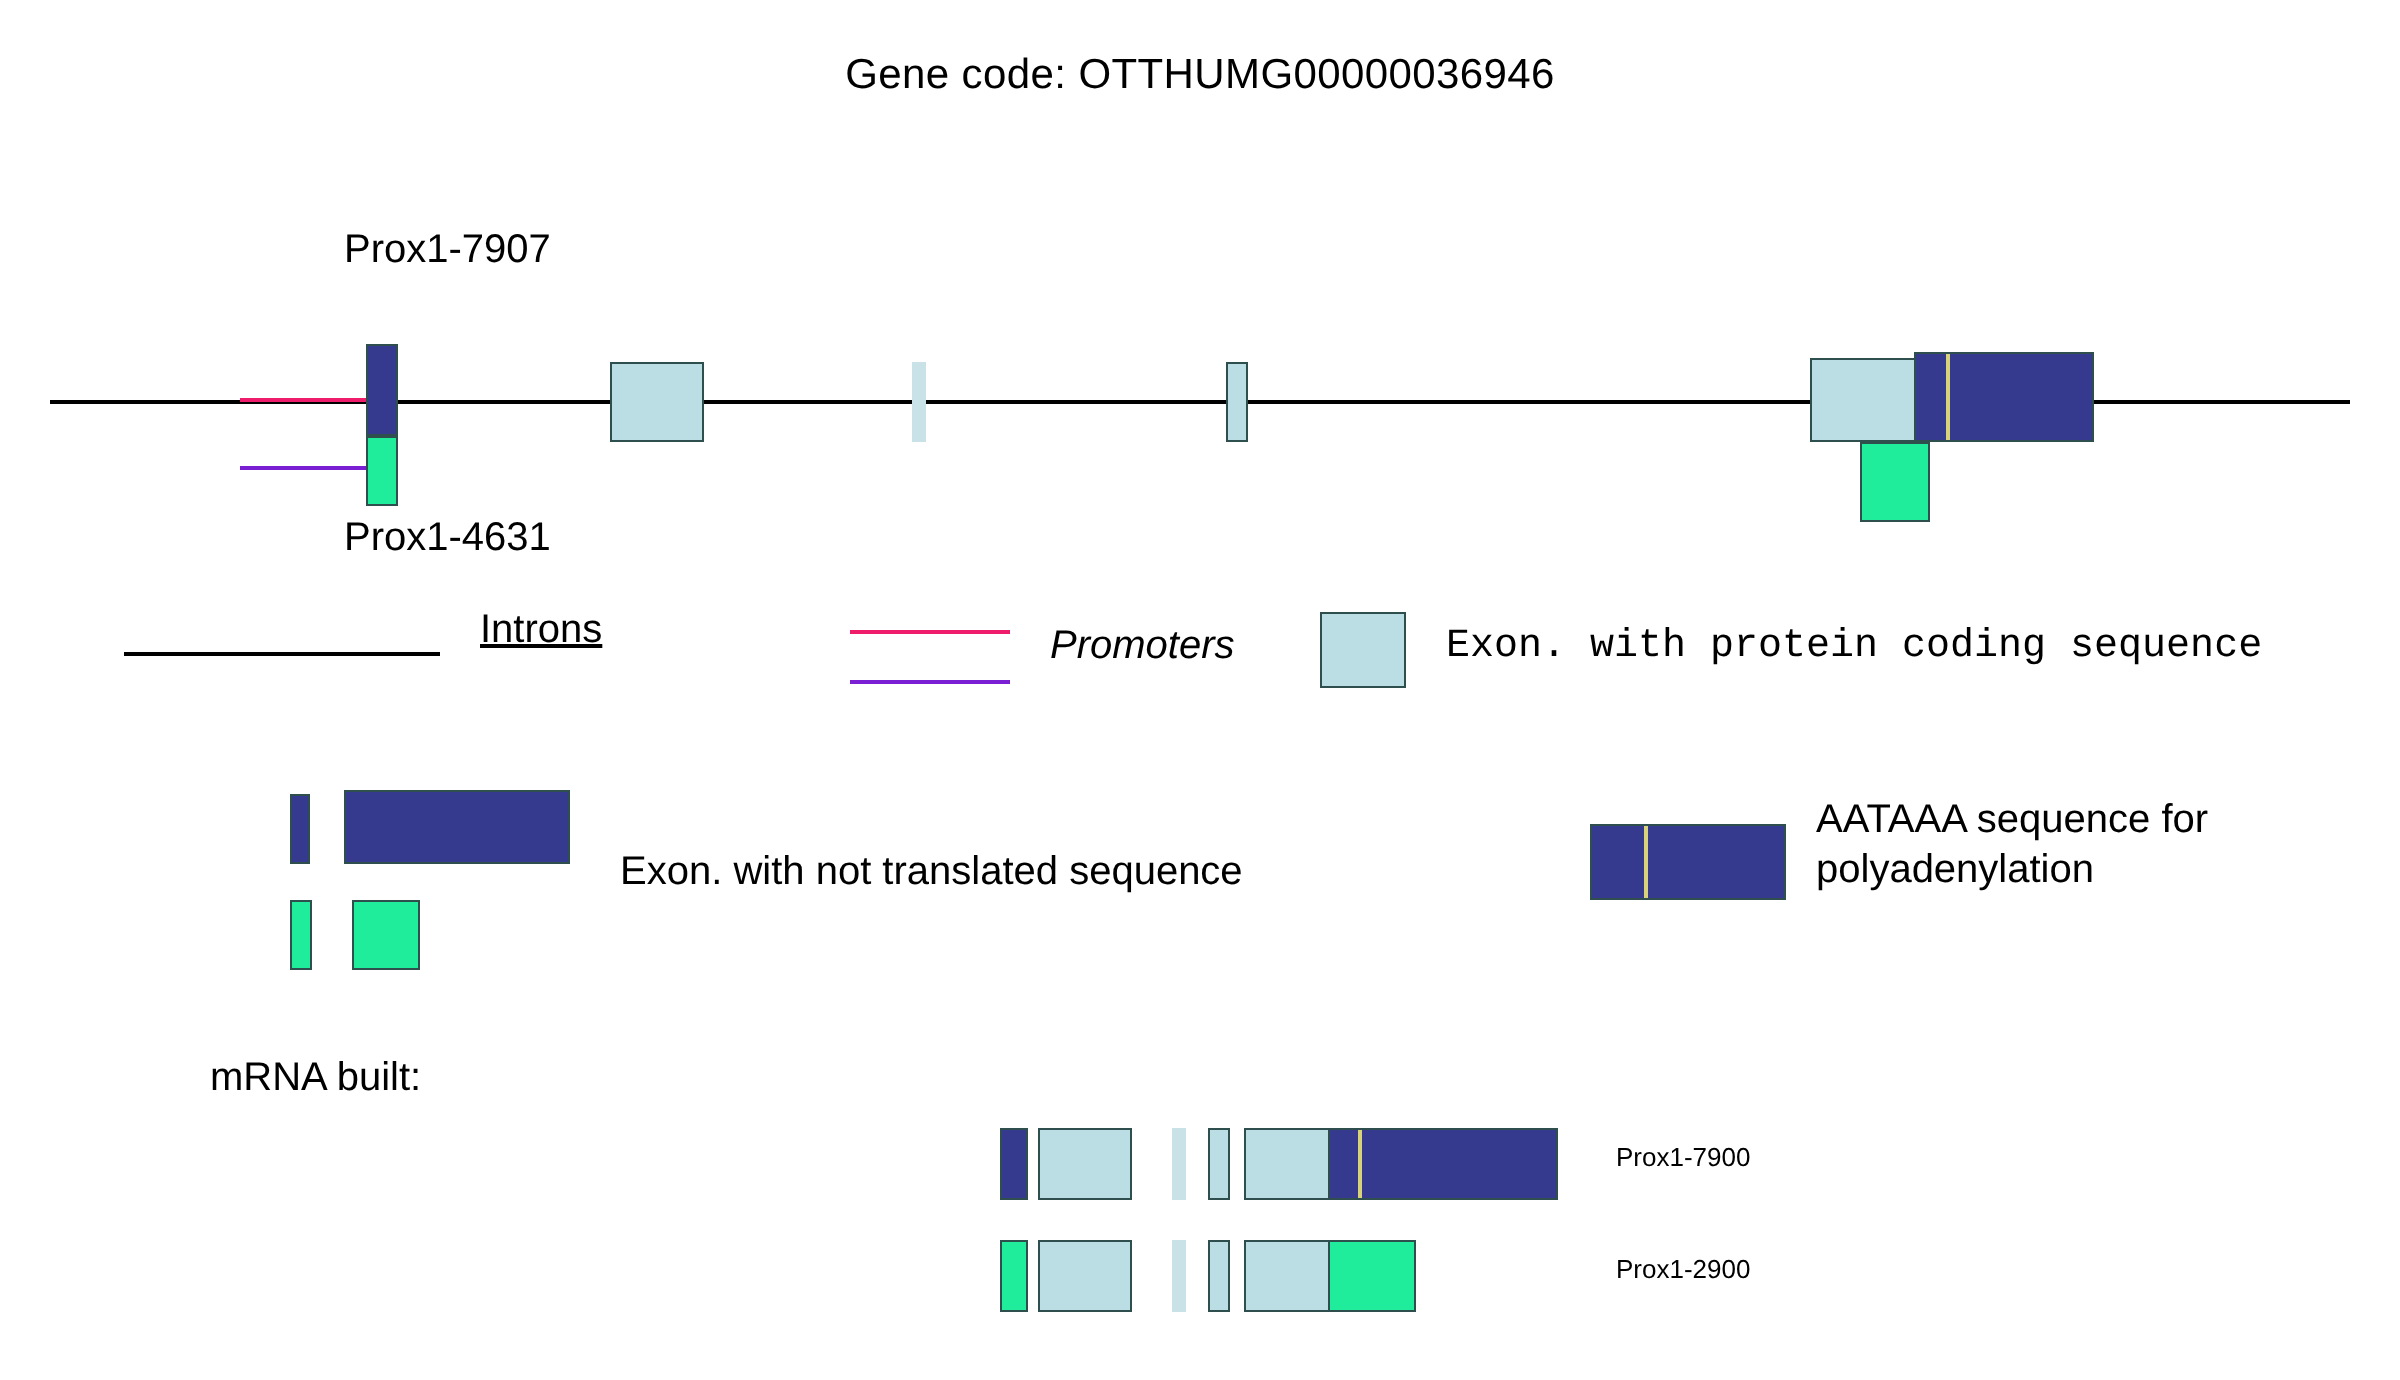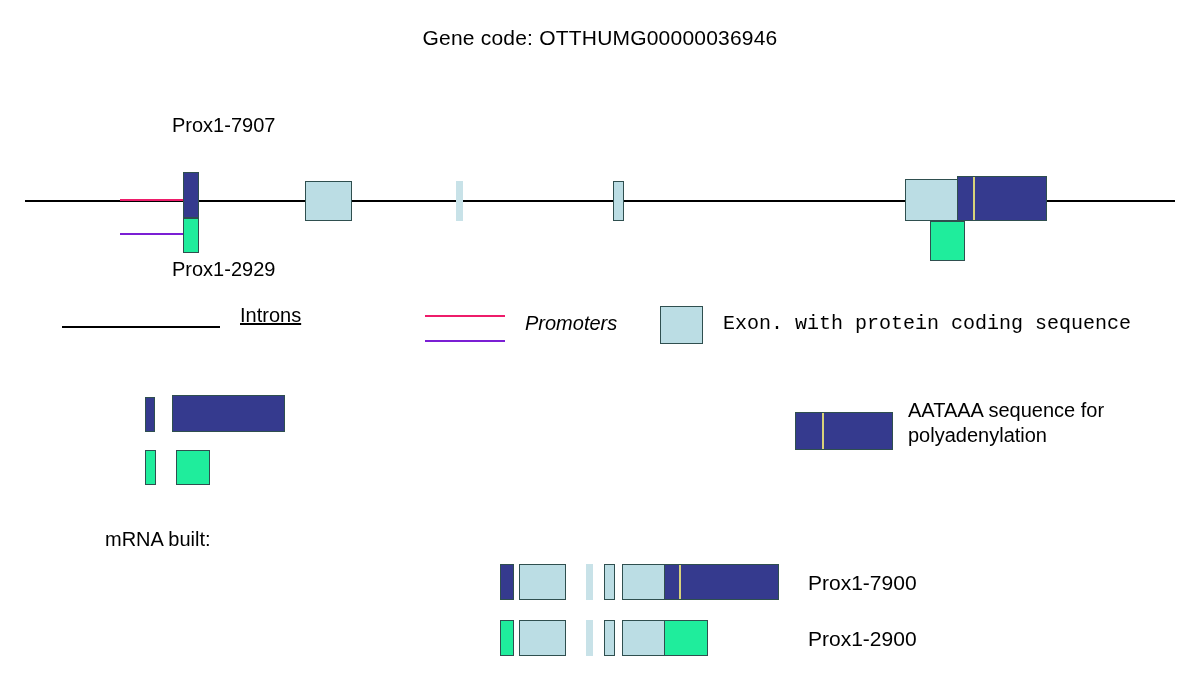--- a/index.html
+++ b/index.html
@@ -26,21 +26,21 @@
   
   .title {
     position: absolute;
     left: 0; top: 26px;
     width: 1200px;
     text-align: center;
     font-size: 21px;
     letter-spacing: .2px;
   }
   .lbl { position: absolute; font-size: 20px; white-space: nowrap; }
-  .lbl-sm { position: absolute; font-size: 21px; white-space: nowrap; }
+  .lbl-sm { position: absolute; font-size: 13px; white-space: nowrap; }
   .legend-text { position: absolute; font-size: 20px; white-space: nowrap; }
   .legend-text.two-line { line-height: 25px; white-space: normal; width: 300px; }
 
   
   .intron-line {
     position: absolute;
     background: #000000;
     height: 2px;
   }
   .promoter {
@@ -93,39 +93,40 @@
 
     <div class="box noborder" style="left:456px; top:181px; width:7px; height:40px; background:#c8e2e8;"></div>
 
     <div class="box" style="left:613px; top:181px; width:11px; height:40px; background:#bbdde4;"></div>
 
     <div class="box" style="left:905px; top:179px; width:53px; height:42px; background:#bbdde4;"></div>
     <div class="box" style="left:957px; top:176px; width:90px; height:45px; background:#353a8e;"></div>
     <div class="aataaa-mark" style="left:973px; top:177px; height:43px;"></div>
     <div class="box" style="left:930px; top:221px; width:35px; height:40px; background:#1fed9c;"></div>
 
-    <div class="lbl" style="left:172px; top:258px;">Prox1-2929</div>
+    <div class="lbl" style="left:172px; top:258px;">Prox1-4631</div>
   </div>
 
   <div class="abs" style="left:0;top:0;width:1200px;height:1px;"></div>
 
   <div class="legend-line" style="left:62px; top:326px; width:158px; background:#000000;"></div>
   <div class="legend-text" style="left:240px; top:304px;text-decoration:underline;">Introns</div>
 
   <div class="legend-line" style="left:425px; top:315px; width:80px; background:#ee1c6a;"></div>
   <div class="legend-line" style="left:425px; top:340px; width:80px; background:#7b1fd4;"></div>
   <div class="legend-text" style="left:525px; top:312px;font-style:italic;">Promoters</div>
 
   <div class="swatch" style="left:660px; top:306px; width:43px; height:38px; background:#bbdde4;"></div>
   <div class="legend-text" style="left:723px; top:312px;font-family:Liberation Mono, monospace;">Exon. with protein coding sequence</div>
 
   <div class="swatch" style="left:145px; top:397px; width:10px; height:35px; background:#353a8e;"></div>
   <div class="swatch" style="left:172px; top:395px; width:113px; height:37px; background:#353a8e;"></div>
   <div class="swatch" style="left:145px; top:450px; width:11px; height:35px; background:#1fed9c;"></div>
   <div class="swatch" style="left:176px; top:450px; width:34px; height:35px; background:#1fed9c;"></div>
+  <div class="legend-text" style="left:310px; top:425px;">Exon. with not translated sequence</div>
 
   <div class="swatch" style="left:795px; top:412px; width:98px; height:38px; background:#353a8e;"></div>
   <div class="aataaa-mark" style="left:822px; top:413px; height:36px;"></div>
   <div class="legend-text two-line" style="left:908px; top:398px;">AATAAA sequence for polyadenylation</div>
 
   <div class="lbl" style="left:105px; top:528px;">mRNA built:</div>
 
   <div class="abs" style="left:0; top:0; width:1200px; height:1px;"></div>
   <div class="box" style="left:500px; top:564px; width:14px; height:36px; background:#353a8e;"></div>
   <div class="box" style="left:519px; top:564px; width:47px; height:36px; background:#bbdde4;"></div>

